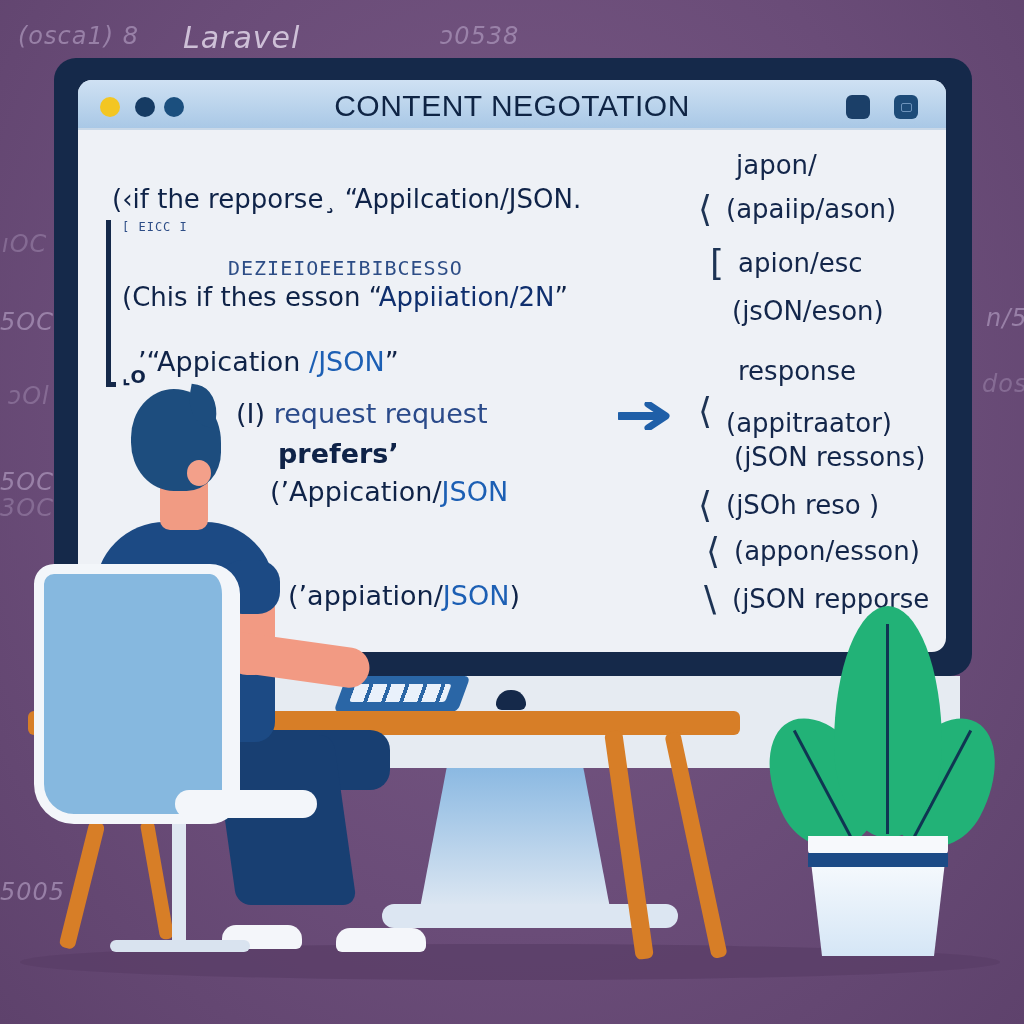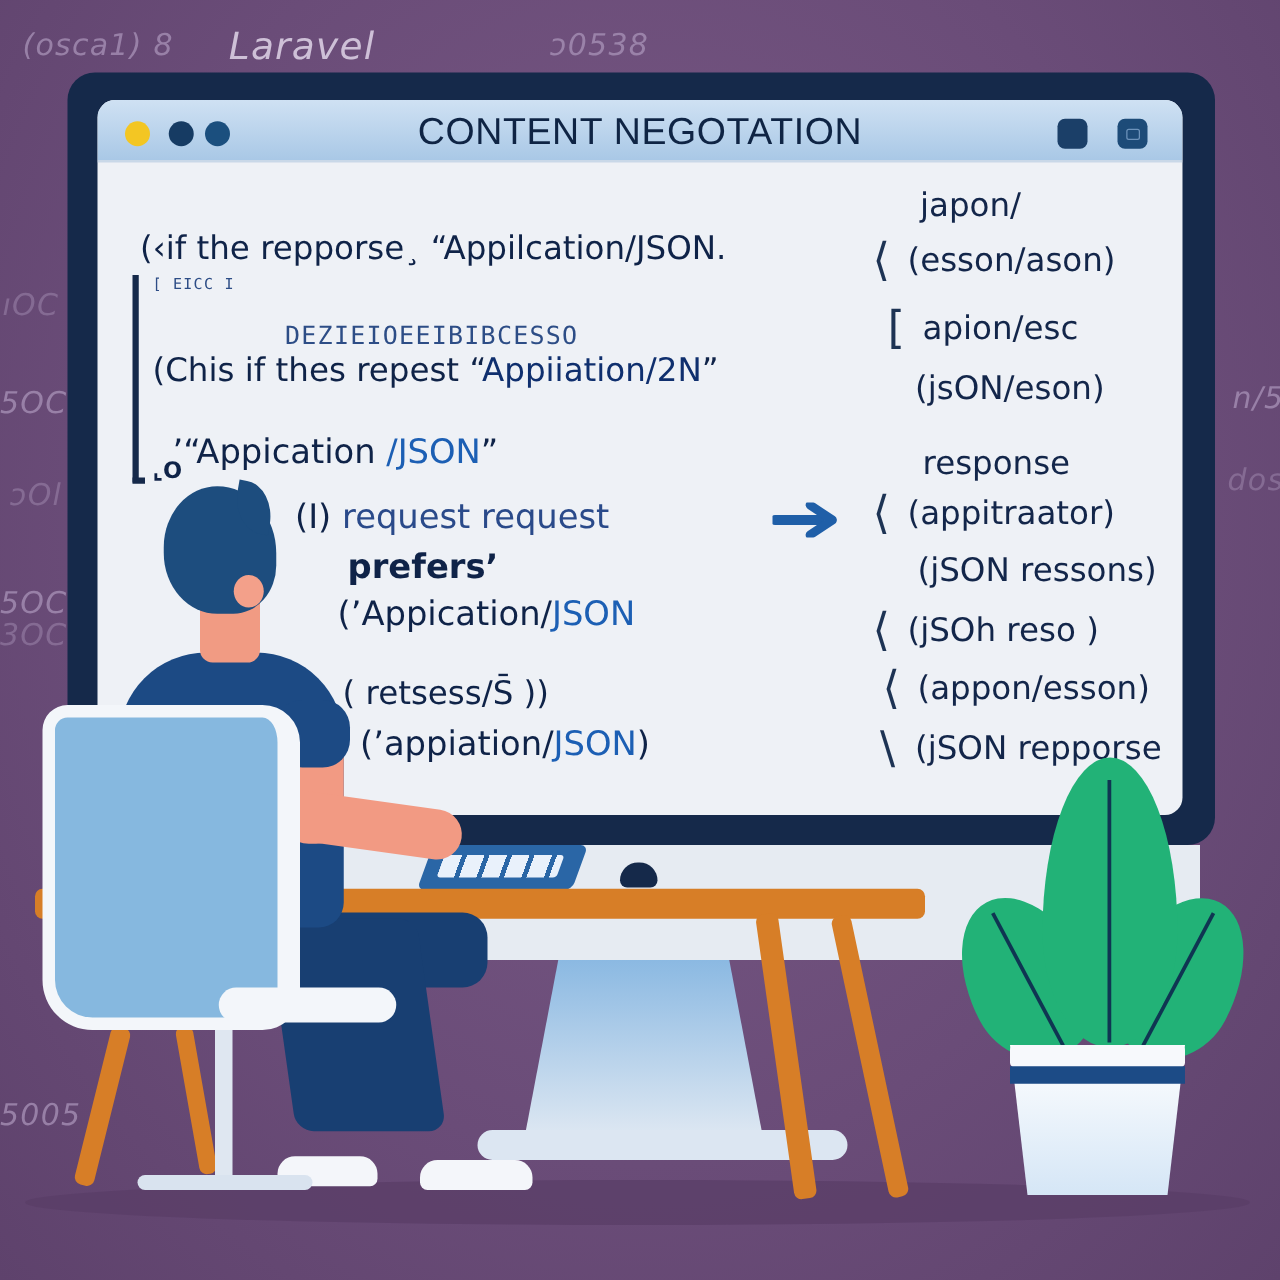--- a/index.html
+++ b/index.html
@@ -138,56 +138,55 @@
     <span>(‹if the repporse¸ “</span><span class="hl" style="color:#0f2348">Appilcation/JSON</span><span>.</span>
   </div>
 
   <div class="bracket"></div>
   <div class="bracket-foot"></div>
 
   <div class="line blur" style="left:44px; top:140px; font-size:12px;">[ EICC  I</div>
   <div class="line blur" style="left:102px; top:176px; font-size:20px;margin-left:48px;">DEZIEIOEEIBIBCESSO</div>
 
   <div class="line t26" style="left:44px; top:202px;">
-    <span>(Chis if thes repest “</span><span class="hl" style="color:#0f2f6e">Appiiation/2N</span><span>”</span>
+    <span>(Chis if thes esson “</span><span class="hl" style="color:#0f2f6e">Appiiation/2N</span><span>”</span>
   </div>
 
   <div class="line t28" style="left:60px; top:248px;margin-top:18px;">
     <span>’“Appication</span><span class="hl"> /JSON</span><span>”</span>
   </div>
 
   <div class="line" style="left:44px; top:286px; font-size:18px; font-weight:bold;">⌞O</div>
 
   <div class="line t28" style="left:158px; top:318px;">
     <span>(I) </span><span style="color:#2a4a8a">request request</span>
   </div>
   <div class="line t28" style="left:200px; top:358px; font-weight:bold;">prefers’</div>
   <div class="line t28" style="left:192px; top:396px;">
     <span>(’Appication/</span><span class="hl">JSON</span>
   </div>
-  <div class="line t26" style="left:196px; top:460px;">( retsess/S̄ ))</div>
   <div class="line t28" style="left:210px; top:500px;">
     <span>(’appiation/</span><span class="hl">JSON</span><span>)</span>
   </div>
 
   <svg class="arrow" viewBox="0 0 52 28">
     <path d="M2 14 H38" stroke="#1f5fa8" stroke-width="8" stroke-linecap="round"></path>
     <path d="M30 2 L48 14 L30 26" fill="none" stroke="#1f5fa8" stroke-width="7" stroke-linejoin="round" stroke-linecap="round"></path>
   </svg>
 
   <div class="rcol" id="rcol">
       <div class="line" style="left: 658px; top: 70px;">japon/</div>
       <div class="brace" style="left: 620px; top: 108px;">⟨</div>
-      <div class="line" style="left: 648px; top: 114px;">(esson/ason)</div>
+      <div class="line" style="left: 648px; top: 114px;">(apaiip/ason)</div>
       <div class="brace" style="left: 632px; top: 162px;">[</div>
       <div class="line" style="left: 660px; top: 168px;">apion/esc</div>
       <div class="line" style="left: 654px; top: 216px;">(jsON/eson)</div>
       <div class="line" style="left: 660px; top: 276px; text-align: center;">response</div>
       <div class="brace" style="left: 620px; top: 310px;">⟨</div>
-      <div class="line" style="left: 648px; top: 316px;">(appitraator)</div>
+      <div class="line" style="left: 648px; top: 328px;">(appitraator)</div>
       <div class="line" style="left: 656px; top: 362px;">(jSON ressons)</div>
       <div class="brace" style="left: 620px; top: 404px;">⟨</div>
       <div class="line" style="left: 648px; top: 410px;">(jSOh reso  )</div>
       <div class="brace" style="left: 628px; top: 450px;">⟨</div>
       <div class="line" style="left: 656px; top: 456px;">(appon/esson)</div>
       <div class="brace" style="left: 626px; top: 498px;">\</div>
       <div class="line" style="left: 654px; top: 504px;">(jSON repporse</div>
     </div>
 </div>
 

